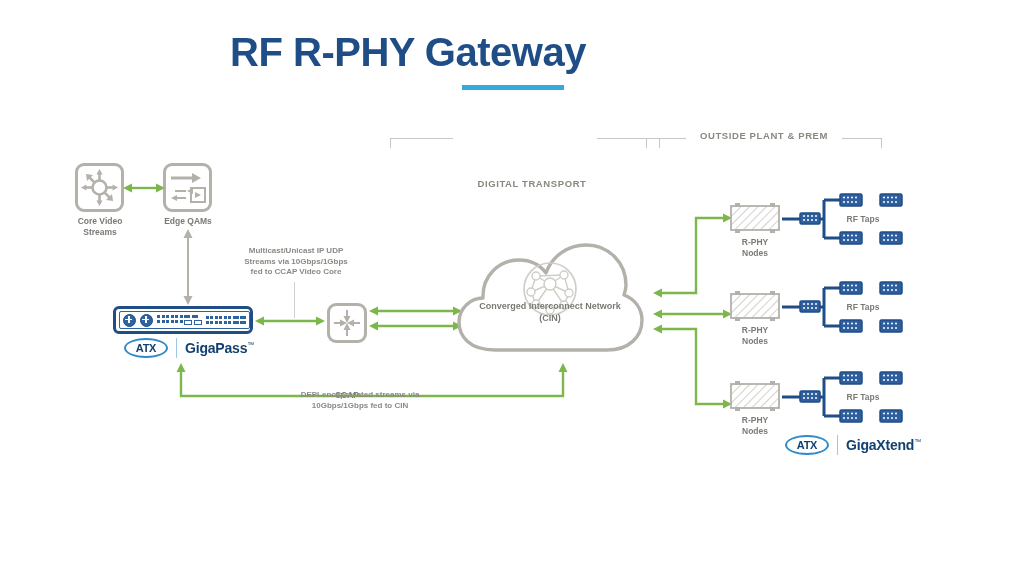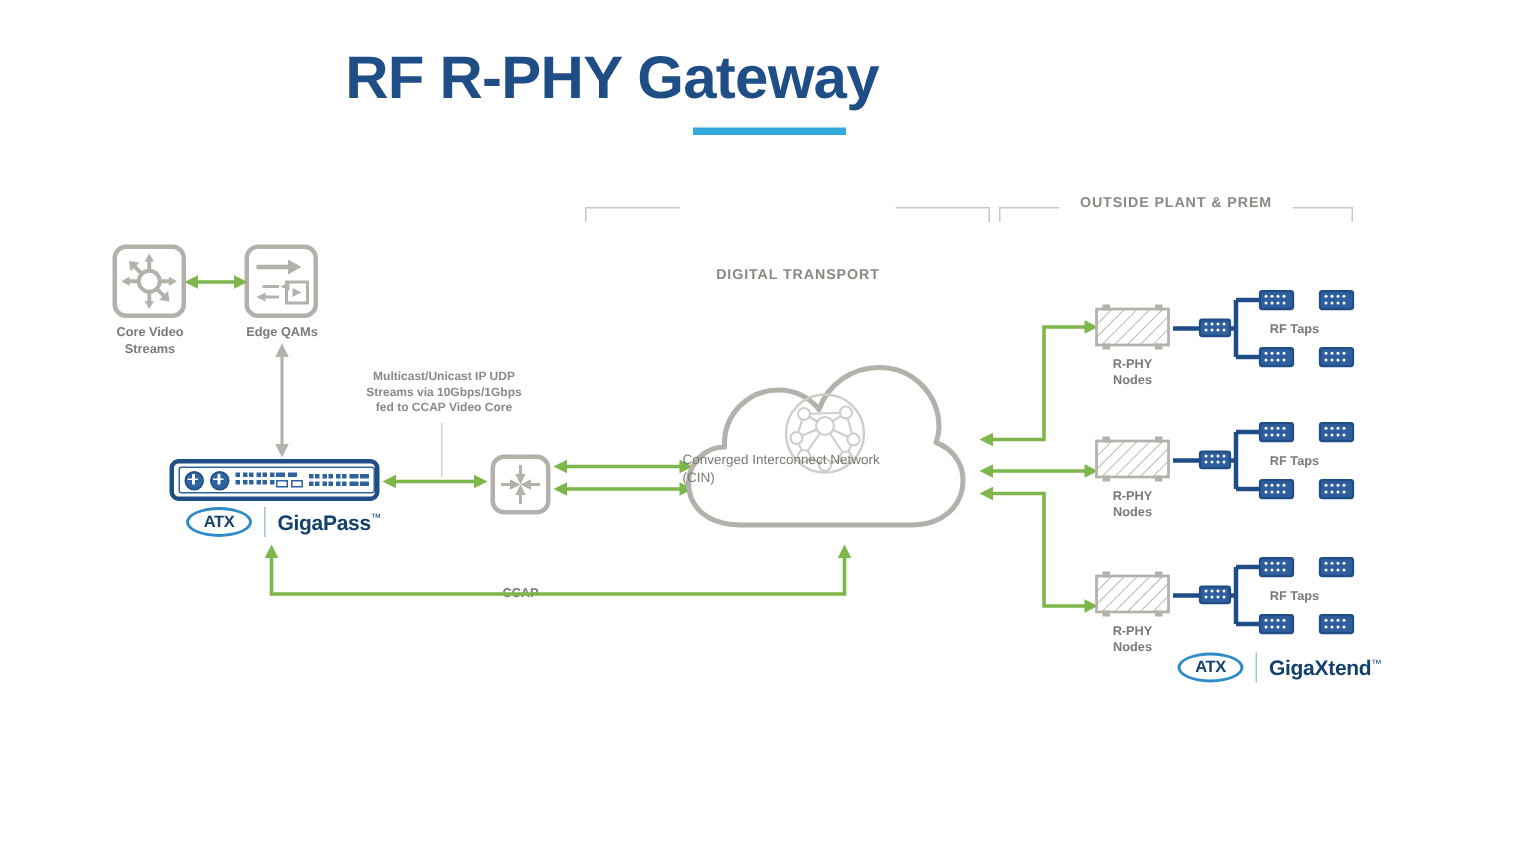--- a/index.html
+++ b/index.html
@@ -73,22 +73,22 @@
     text-align:center;
   }
   .atx-oval span{font-size:11px;font-weight:bold;color:#12406F;letter-spacing:-0.3px;}
   .logo-div{width:1px;height:20px;background:#9fc6e2;}
   .logo-word{font-size:14px;font-weight:bold;color:#12406F;letter-spacing:-0.2px;}
   .logo-word sup{font-size:7px;vertical-align:super;font-weight:normal;}
 
   
   #cin-cloud{left:455px;top:240px;width:190px;height:118px;}
   #cin-text{
-    position:absolute;left:455px;top:300px;width:190px;
-    font-size:9px;font-weight:normal;color:#7a7a75;line-height:12px;
+    position:absolute;left:455px;top:300px;width:190px;text-align:center;
+    font-size:9px;font-weight:bold;color:#7a7a75;line-height:12px;
   }
 
   
   .rphy-node{width:54px;height:32px;}
 
   
   .squiggle{
     text-decoration:underline;
     text-decoration-color:#e04a3f;
     text-decoration-style:wavy;
@@ -105,21 +105,21 @@
 
 
   <div class="abs bracket" style="left:390px;top:126px;width:270px;">
     <div class="tick" style="left:0;"></div>
     <div class="line" style="left:0;width:63px;"></div>
     <div class="lbl" style="left:70px;width:144px;margin-top:48px;">DIGITAL TRANSPORT</div>
     <div class="line" style="left:207px;width:62px;"></div>
     <div class="tick" style="left:269px;"></div>
   </div>
 
-  <div class="abs bracket" style="left:666px;top:126px;width:236px;">
+  <div class="abs bracket" style="left:646px;top:126px;width:236px;">
     <div class="tick" style="left:0;"></div>
     <div class="line" style="left:0;width:40px;"></div>
     <div class="lbl" style="left:40px;width:156px;">OUTSIDE PLANT &amp; PREM</div>
     <div class="line" style="left:196px;width:39px;"></div>
     <div class="tick" style="left:235px;"></div>
   </div>
 
   <div class="abs iconbox" style="left:75px;top:163px;width:49px;height:49px;">
     <svg width="43" height="43" viewBox="0 0 43 43" style="display:block;">
       <g fill="none" stroke="#b3b1aa" stroke-width="2.6">
@@ -331,20 +331,24 @@
     <path d="M20 7 H56 V82 H84" fill="none" stroke="#7DB64A" stroke-width="2.4"></path>
     <polygon points="13,7 22,2.5 22,11.5" fill="#7DB64A"></polygon>
     <polygon points="92,82 83,77.5 83,86.5" fill="#7DB64A"></polygon>
   </svg>
 
   <svg class="abs" style="left:172px;top:358px;" width="400" height="48">
     <path d="M9 14 V38 H391 V14" fill="none" stroke="#7DB64A" stroke-width="2.4"></path>
     <polygon points="9,5 4.5,14 13.5,14" fill="#7DB64A"></polygon>
     <polygon points="391,5 386.5,14 395.5,14" fill="#7DB64A"></polygon>
   </svg>
+  <div class="abs note" style="left:260px;top:390px;width:200px;">
+    <div>DEPI-encapsulated streams via</div>
+    <div>10Gbps/1Gbps fed to CIN</div>
+  </div>
 
   <svg class="abs rphy-node" style="left:728px;top:202px;" viewBox="0 0 54 32">
     <defs>
       <pattern id="hatch1" width="6" height="6" patternTransform="rotate(45)" patternUnits="userSpaceOnUse">
         <line x1="0" y1="0" x2="0" y2="6" stroke="#b3b1aa" stroke-width="1.2"></line>
       </pattern>
     </defs>
     <rect x="3" y="4" width="48" height="24" fill="url(#hatch1)" stroke="#b3b1aa" stroke-width="1.8"></rect>
     <g fill="#b3b1aa">
       <rect x="7" y="1" width="5" height="4"></rect>

